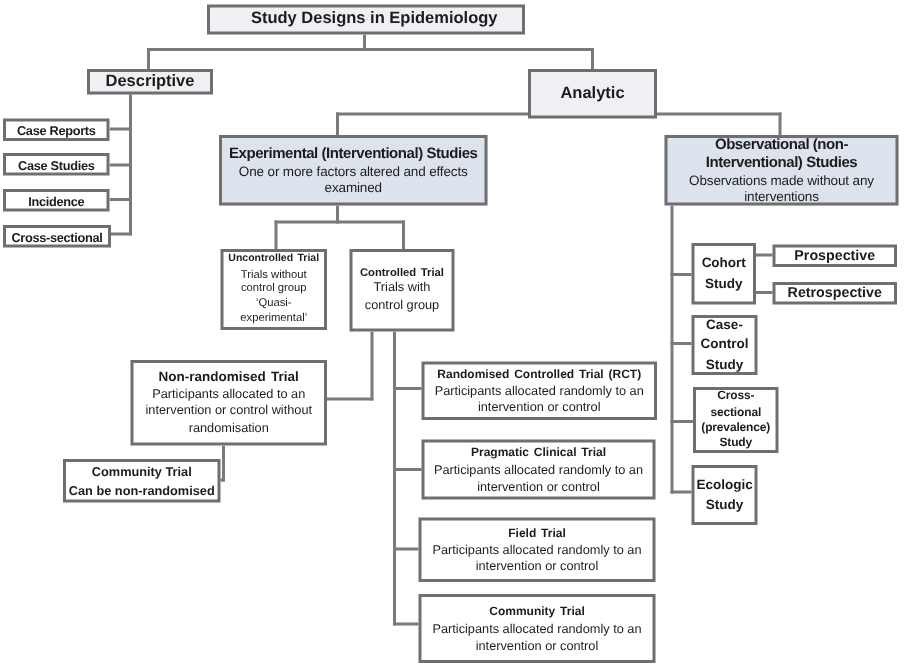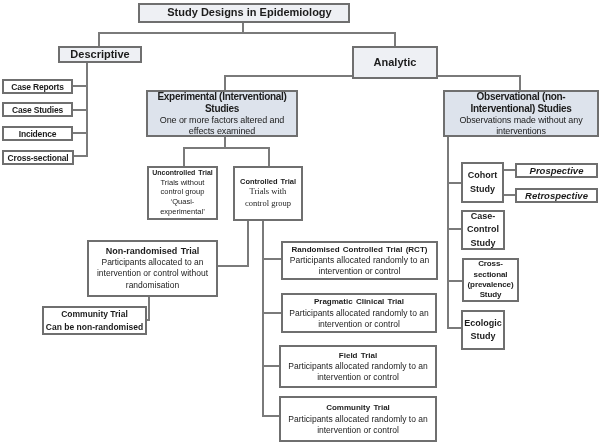--- a/index.html
+++ b/index.html
@@ -20,28 +20,28 @@
   .b{font-weight:400;}
   
   .n-root{font-size:11px;padding-left:13px;}
   .n-branch{font-size:11px;}
   .n-left{font-size:8.5px;letter-spacing:-0.2px;white-space:nowrap;padding:0;justify-content:flex-end;}
   .t-lg{font-size:10px;letter-spacing:-0.3px;line-height:1.2;}
   .s-lg{font-size:9px;line-height:1.15;letter-spacing:-0.1px;}
   .n-unc .t{font-size:7px;word-spacing:1px;}
   .n-unc .b{font-size:7.5px;line-height:1.3;}
   .n-ctl .t{font-size:7.5px;word-spacing:1px;}
-  .n-ctl .b{font-size:8.5px;line-height:1.4;font-family:Liberation Serif, serif;}
+  .n-ctl .b{font-size:8.5px;line-height:1.4;}
   .n-nr .t{font-size:9px;word-spacing:1px;}
   .n-nr .b{font-size:8.5px;line-height:1.35;}
   .n-cl{font-size:8.5px;line-height:1.5;white-space:nowrap;}
   .n-mid .t{font-size:8px;word-spacing:1px;line-height:1.45;}
   .n-mid .b{font-size:8.5px;line-height:1.3;}
   .n-right{font-size:9px;line-height:1.45;}
-  .n-pr{font-size:9.5px;white-space:nowrap;font-style:italic;}
+  .n-pr{font-size:9.5px;white-space:nowrap;}
   .n-csp{font-size:8px;line-height:1.3;letter-spacing:-0.1px;align-items:flex-end;}
 </style>
 </head>
 <body>
 
 <div id="canvas">
 
   <div class="line" style="left:242px;top:23px;width:2px;height:10px"></div>
   <div class="line" style="left:98px;top:32px;width:298px;height:2px"></div>
   <div class="line" style="left:98px;top:32px;width:2px;height:15px"></div>
@@ -100,21 +100,21 @@
   <div class="node n-left" style="left:2px;top:102px;width:71px;height:15px">
     <span class="t">Case Studies</span>
   </div>
   <div class="node n-left" style="left:2px;top:126px;width:71px;height:15px">
     <span class="t">Incidence</span>
   </div>
   <div class="node n-left" style="left:2px;top:150px;width:72px;height:15px">
     <span class="t">Cross-sectional</span>
   </div>
 
-  <div class="node shade2" style="left:146px;top:90px;width:152px;height:47px">
+  <div class="node shade2" style="left:146px;top:90px;width:179px;height:47px">
     <span class="t t-lg">Experimental (Interventional) Studies</span>
     <span class="b s-lg">One or more factors altered and effects examined</span>
   </div>
 
   <div class="node shade2" style="left:443px;top:90px;width:156px;height:47px">
     <span class="t t-lg">Observational (non-Interventional) Studies</span>
     <span class="b s-lg">Observations made without any interventions</span>
   </div>
 
   <div class="node n-unc" style="left:147px;top:166px;width:71px;height:54px">

